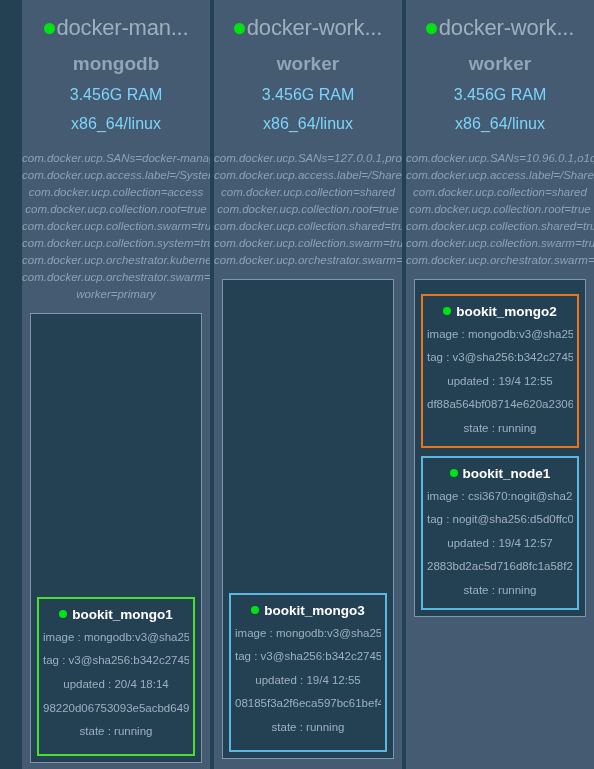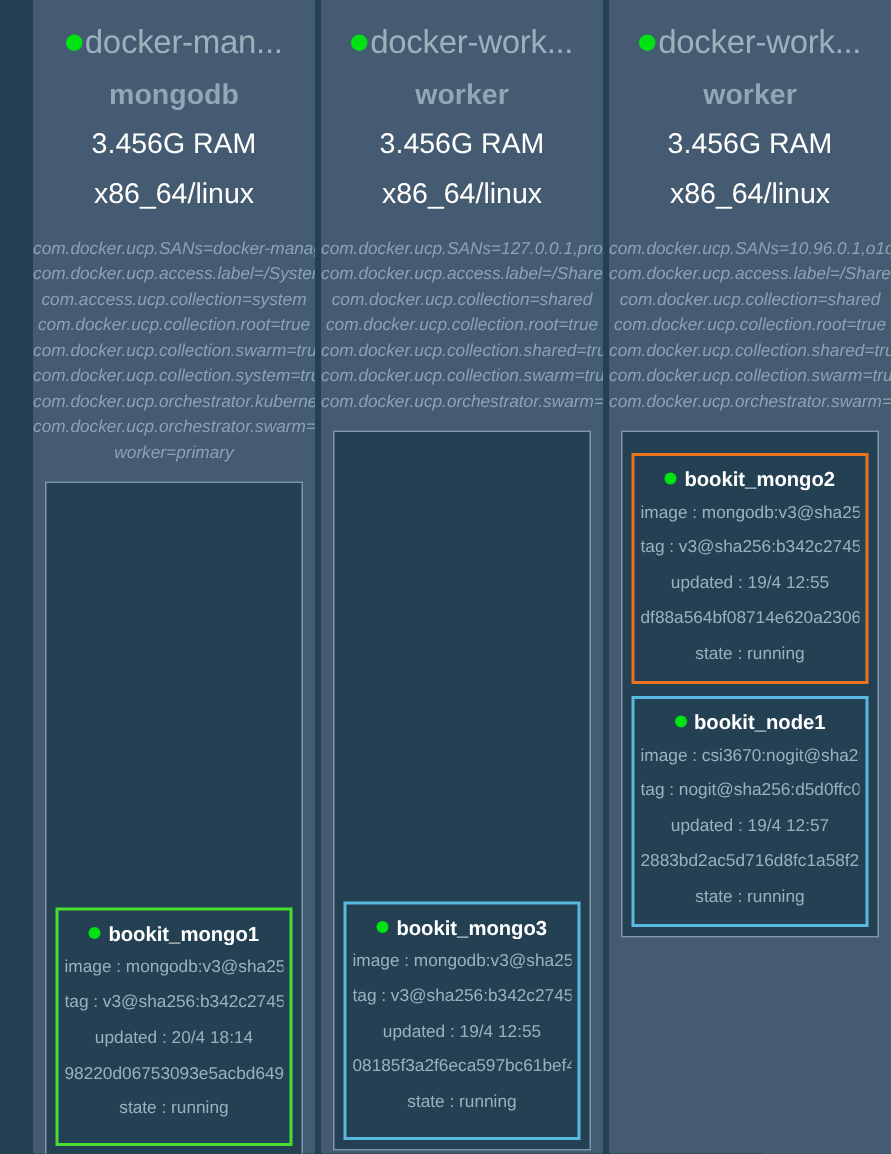--- a/index.html
+++ b/index.html
@@ -69,22 +69,22 @@
   }
   .node-role {
     font-size: 19px;
     font-weight: bold;
     color: #92a6b4;
     margin-top: 11px;
     white-space: nowrap;
     overflow: hidden;
   }
   .node-ram, .node-arch {
-    font-size: 19px;
-    color: #ffffff;
+    font-size: 16px;
+    color: #7dd3fc;
     margin-top: 11px;
     white-space: nowrap;
     overflow: hidden;
   }
 
   .node-labels {
     margin-top: 17px;
     text-align: center;
     overflow: hidden;
     white-space: nowrap;
@@ -161,21 +161,21 @@
     <div class="node-col">
       <div class="node-head">
         <div class="node-title"><span class="dot"></span><span>docker-man...</span></div>
         <div class="node-role">mongodb</div>
         <div class="node-ram">3.456G RAM</div>
         <div class="node-arch">x86_64/linux</div>
       </div>
       <div class="node-labels">
         <div>com.docker.ucp.SANs=docker-manage</div>
         <div>com.docker.ucp.access.label=/System</div>
-        <div>com.access.ucp.collection=system</div>
+        <div>com.docker.ucp.collection=access</div>
         <div>com.docker.ucp.collection.root=true</div>
         <div>com.docker.ucp.collection.swarm=true</div>
         <div>com.docker.ucp.collection.system=true</div>
         <div>com.docker.ucp.orchestrator.kubernet</div>
         <div>com.docker.ucp.orchestrator.swarm=t</div>
         <div>worker=primary</div>
       </div>
       <div class="node-body" style="height: 450px;">
         <div class="ctr green">
           <div class="ctr-title"><span class="ctr-dot"></span><span>bookit_mongo1</span></div>

